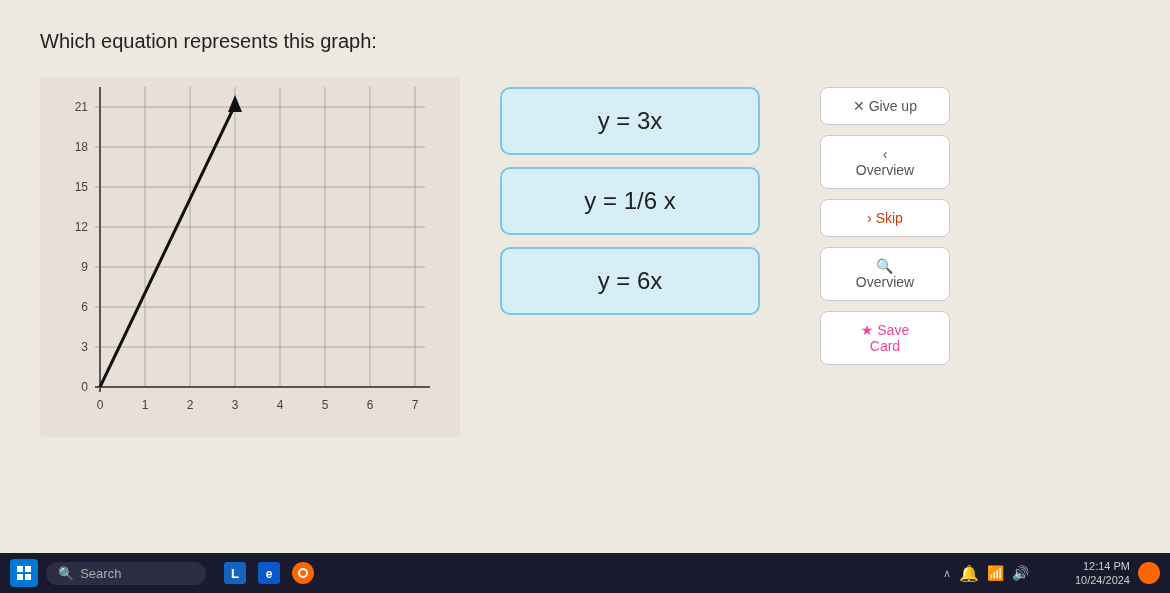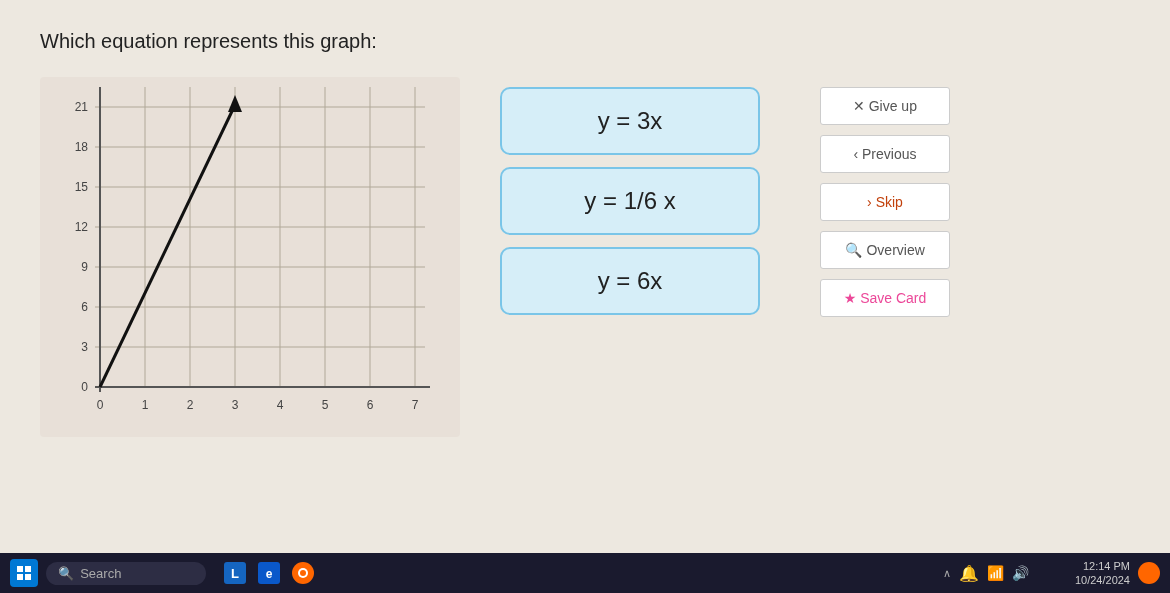--- a/index.html
+++ b/index.html
@@ -77,22 +77,22 @@
     .side-buttons {
       display: flex;
       flex-direction: column;
       gap: 10px;
       margin-left: 20px;
       margin-top: 10px;
     }
 
     .side-btn {
       width: 130px;
-      padding: 10px 14px;
-      border-radius: 3px;
+      padding: 10px 31px;
+      border-radius: 8px;
       border: none;
       cursor: pointer;
       font-size: 14px;
       font-weight: 500;
       display: flex;
       align-items: center;
       justify-content: center;
       gap: 6px;
     }
 
@@ -246,21 +246,21 @@
     </div>
 
     <div class="answers-container">
       <div class="answer-choice">y = 3x</div>
       <div class="answer-choice">y = 1/6 x</div>
       <div class="answer-choice">y = 6x</div>
     </div>
 
     <div class="side-buttons">
       <button class="side-btn btn-give-up">✕  Give up</button>
-      <button class="side-btn btn-previous">‹  Previous</button>
+      <button class="side-btn btn-previous">‹  Overview</button>
       <button class="side-btn btn-skip">›  Skip</button>
       <button class="side-btn btn-overview">🔍  Overview</button>
       <button class="side-btn btn-save-card">★  Save Card</button>
     </div>
 
   </div>
 </div>
 
 <div class="taskbar">
   <div class="taskbar-start">

